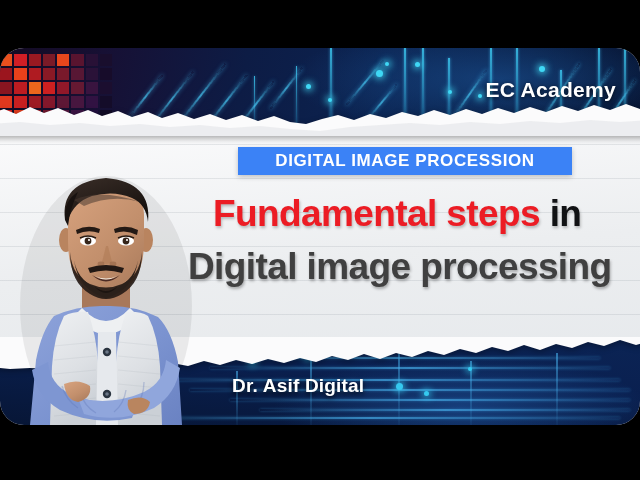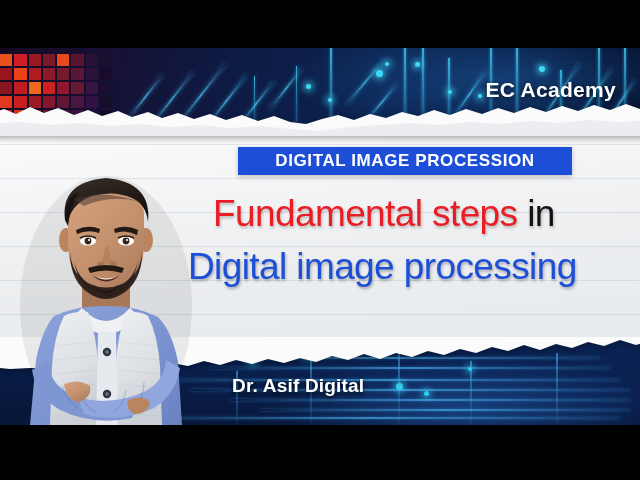--- a/index.html
+++ b/index.html
@@ -35,20 +35,21 @@
 
   
   #frame {
     position: absolute;
     left: 0;
     top: 48px;
     width: 640px;
     height: 377px;
     overflow: hidden;
     background: #f2f3f4;
+    border-radius: 24px;
   }
 
   
   #header-band {
     position: absolute;
     left: 0; top: 0;
     width: 640px;
     height: 78px;
     overflow: hidden;
     background:
@@ -174,53 +175,53 @@
     white-space: nowrap;
   }
 
   
   #badge {
     position: absolute;
     left: 238px;
     top: 99px;
     width: 334px;
     height: 28px;
-    background: #1d4ed8;
+    background: #3b82f6;
     display: flex;
     align-items: center;
     justify-content: center;
     z-index: 20;
     box-shadow: 0 2px 5px rgba(0,0,0,0.22);
   }
   #badge span {
     color: #ffffff;
     font-size: 17px;
     font-weight: bold;
     letter-spacing: 0.6px;
     white-space: nowrap;
   }
 
   .title-line {
     position: absolute;
     z-index: 20;
-    font-weight: normal;
+    font-weight: bold;
     white-space: nowrap;
     letter-spacing: -0.6px;
   }
   #title-1 {
     left: 213px;
     top: 145px;
     font-size: 37px;
     text-shadow: 1px 2px 3px rgba(0,0,0,0.25);
   }
   #title-2 {
     left: 188px;
     top: 198px;
     font-size: 37px;
-    color: #1d4ed8;
+    color: #404040;
     text-shadow: 1px 2px 3px rgba(0,0,0,0.3);
   }
   .red { color: #ec1c24; }
   .blk { color: #111214; }
 
   
   #photo {
     position: absolute;
     left: 8px;
     top: 108px;

